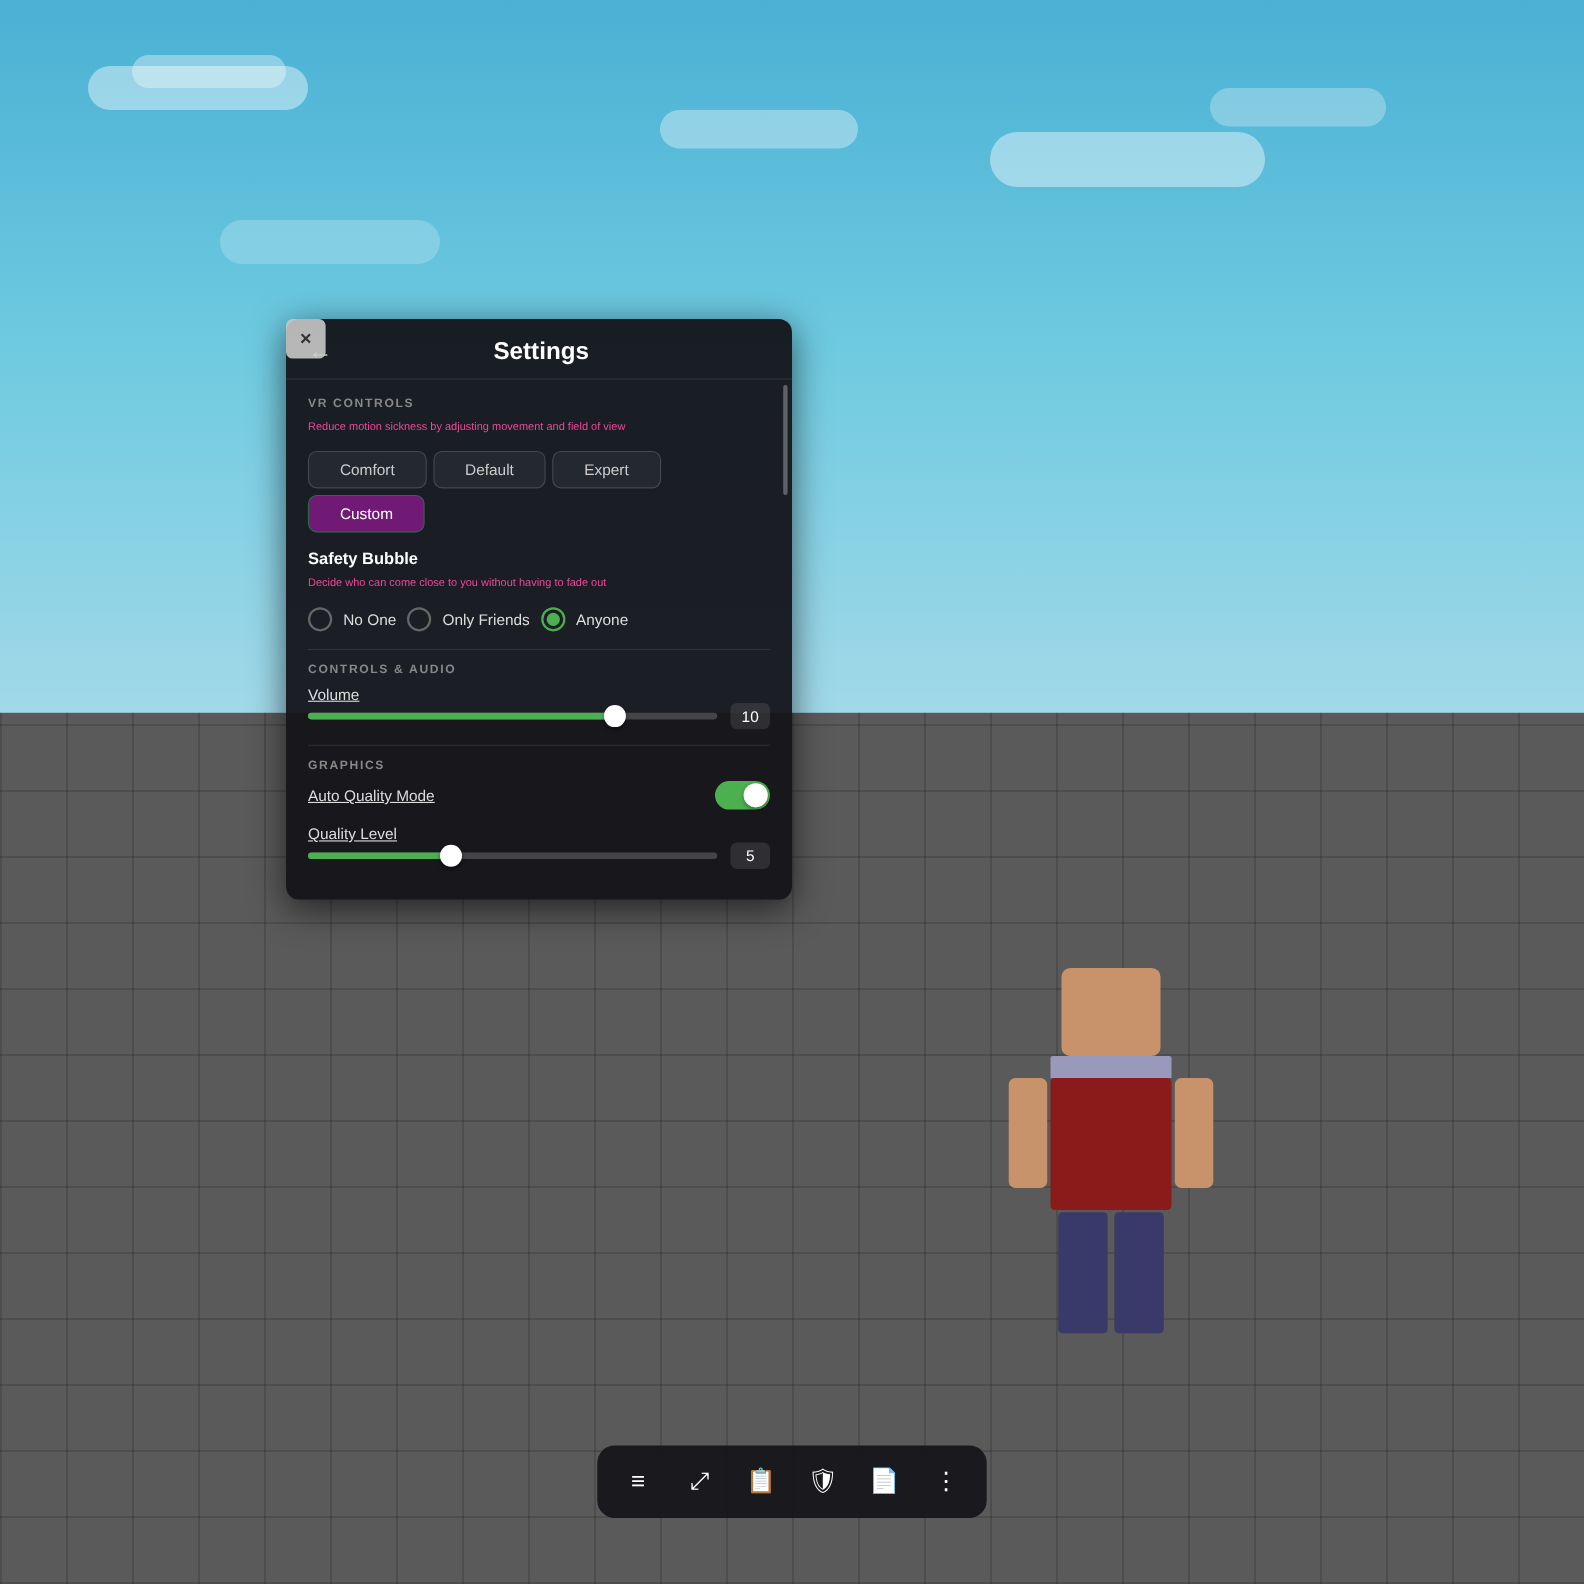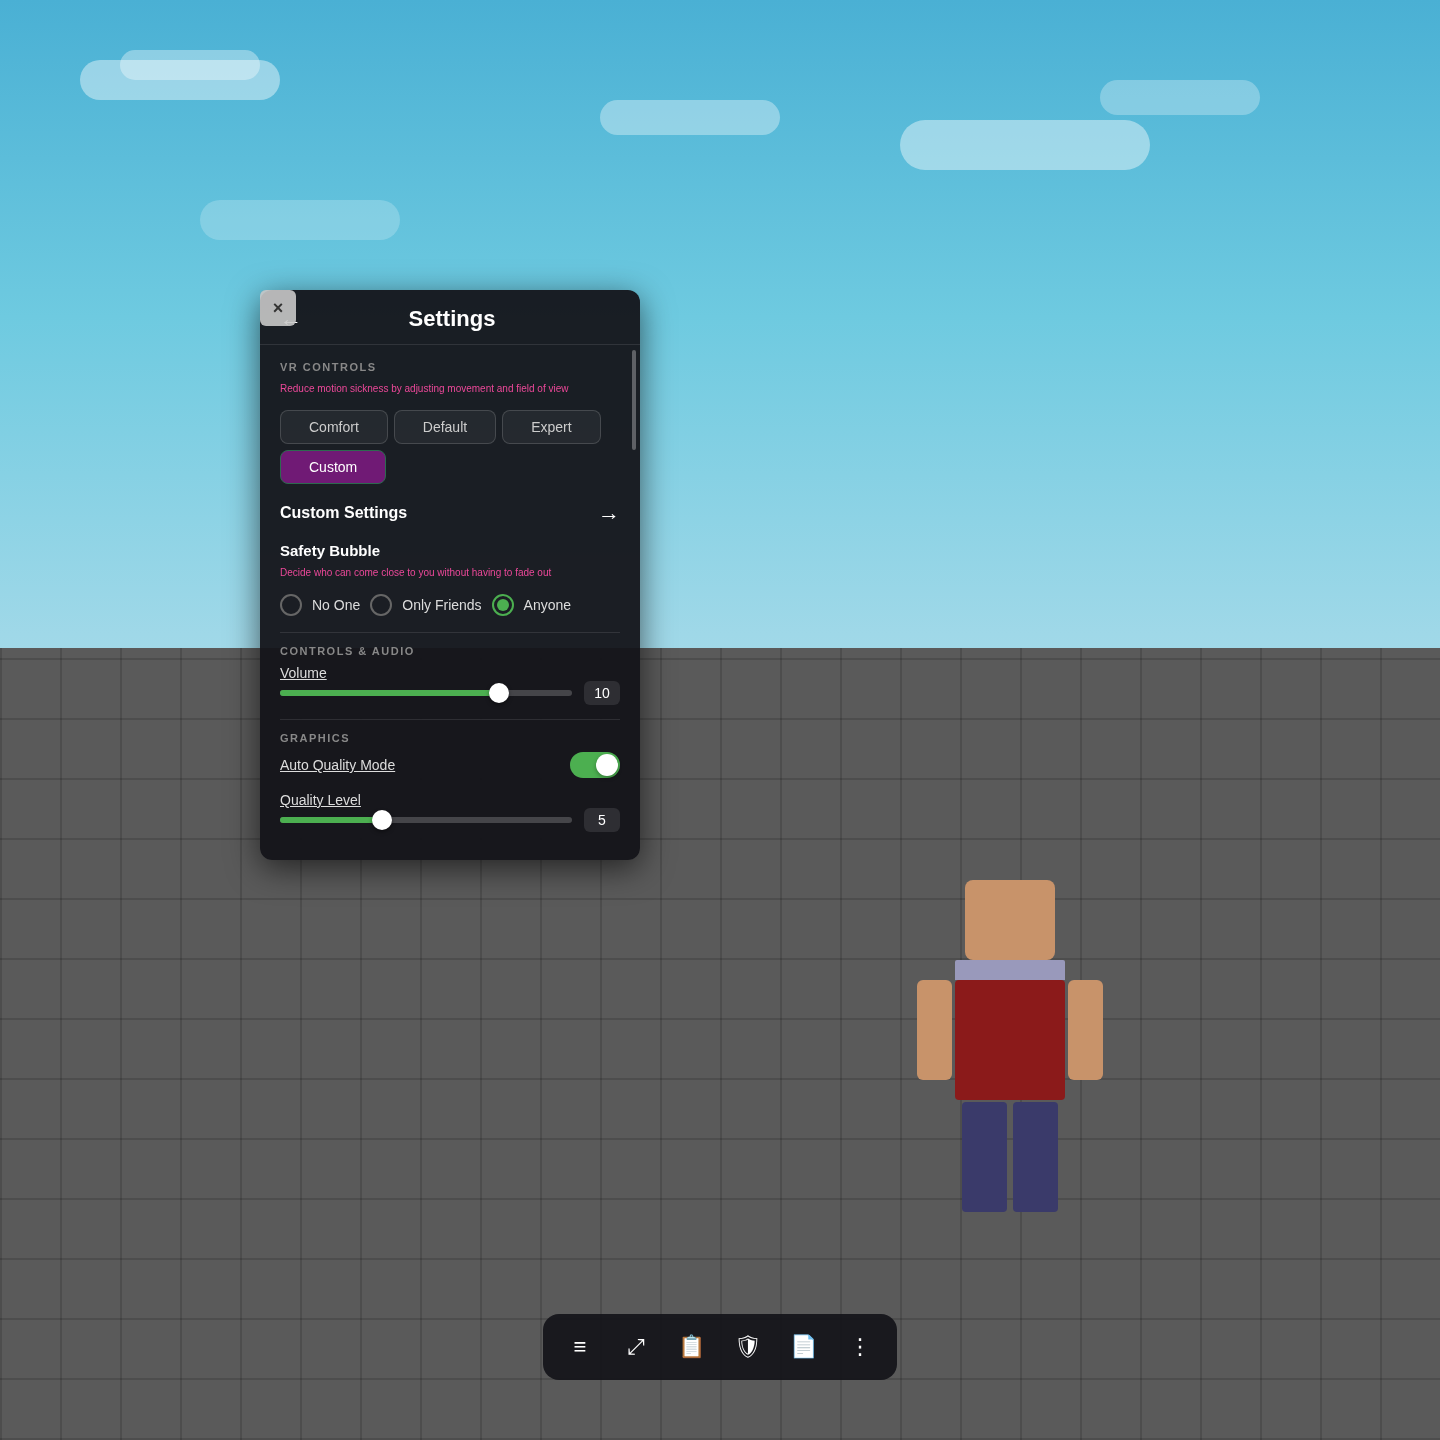--- a/index.html
+++ b/index.html
@@ -108,21 +108,21 @@
       height: 110px;
       background: #3a3a6a;
       border-radius: 4px;
     }
 
     
     .panel-overlay {
       position: absolute;
       top: 290px;
       left: 260px;
-      width: 380px;
+      width: 460px;
       background: rgba(20, 20, 25, 0.95);
       border-radius: 12px;
       color: #ffffff;
       overflow: hidden;
       box-shadow: 0 8px 32px rgba(0,0,0,0.6);
     }
 
     
     .close-btn {
       position: absolute;
@@ -467,24 +467,20 @@
     <div class="section-label">VR CONTROLS</div>
     <div class="section-description">Reduce motion sickness by adjusting movement and field of view</div>
 
     <div class="tabs">
       <div class="tab">Comfort</div>
       <div class="tab">Default</div>
       <div class="tab">Expert</div>
       <div class="tab active">Custom</div>
     </div>
 
-    <div class="custom-settings-row">
-      <span class="custom-settings-label">Custom Settings</span>
-      <span class="arrow-btn">→</span>
-    </div>
 
     <div class="subsection-title">Safety Bubble</div>
     <div class="section-description">Decide who can come close to you without having to fade out</div>
 
     <div class="radio-group">
       <div class="radio-item">
         <div class="radio-circle"></div>
         <span class="radio-label">No One</span>
       </div>
       <div class="radio-item">

